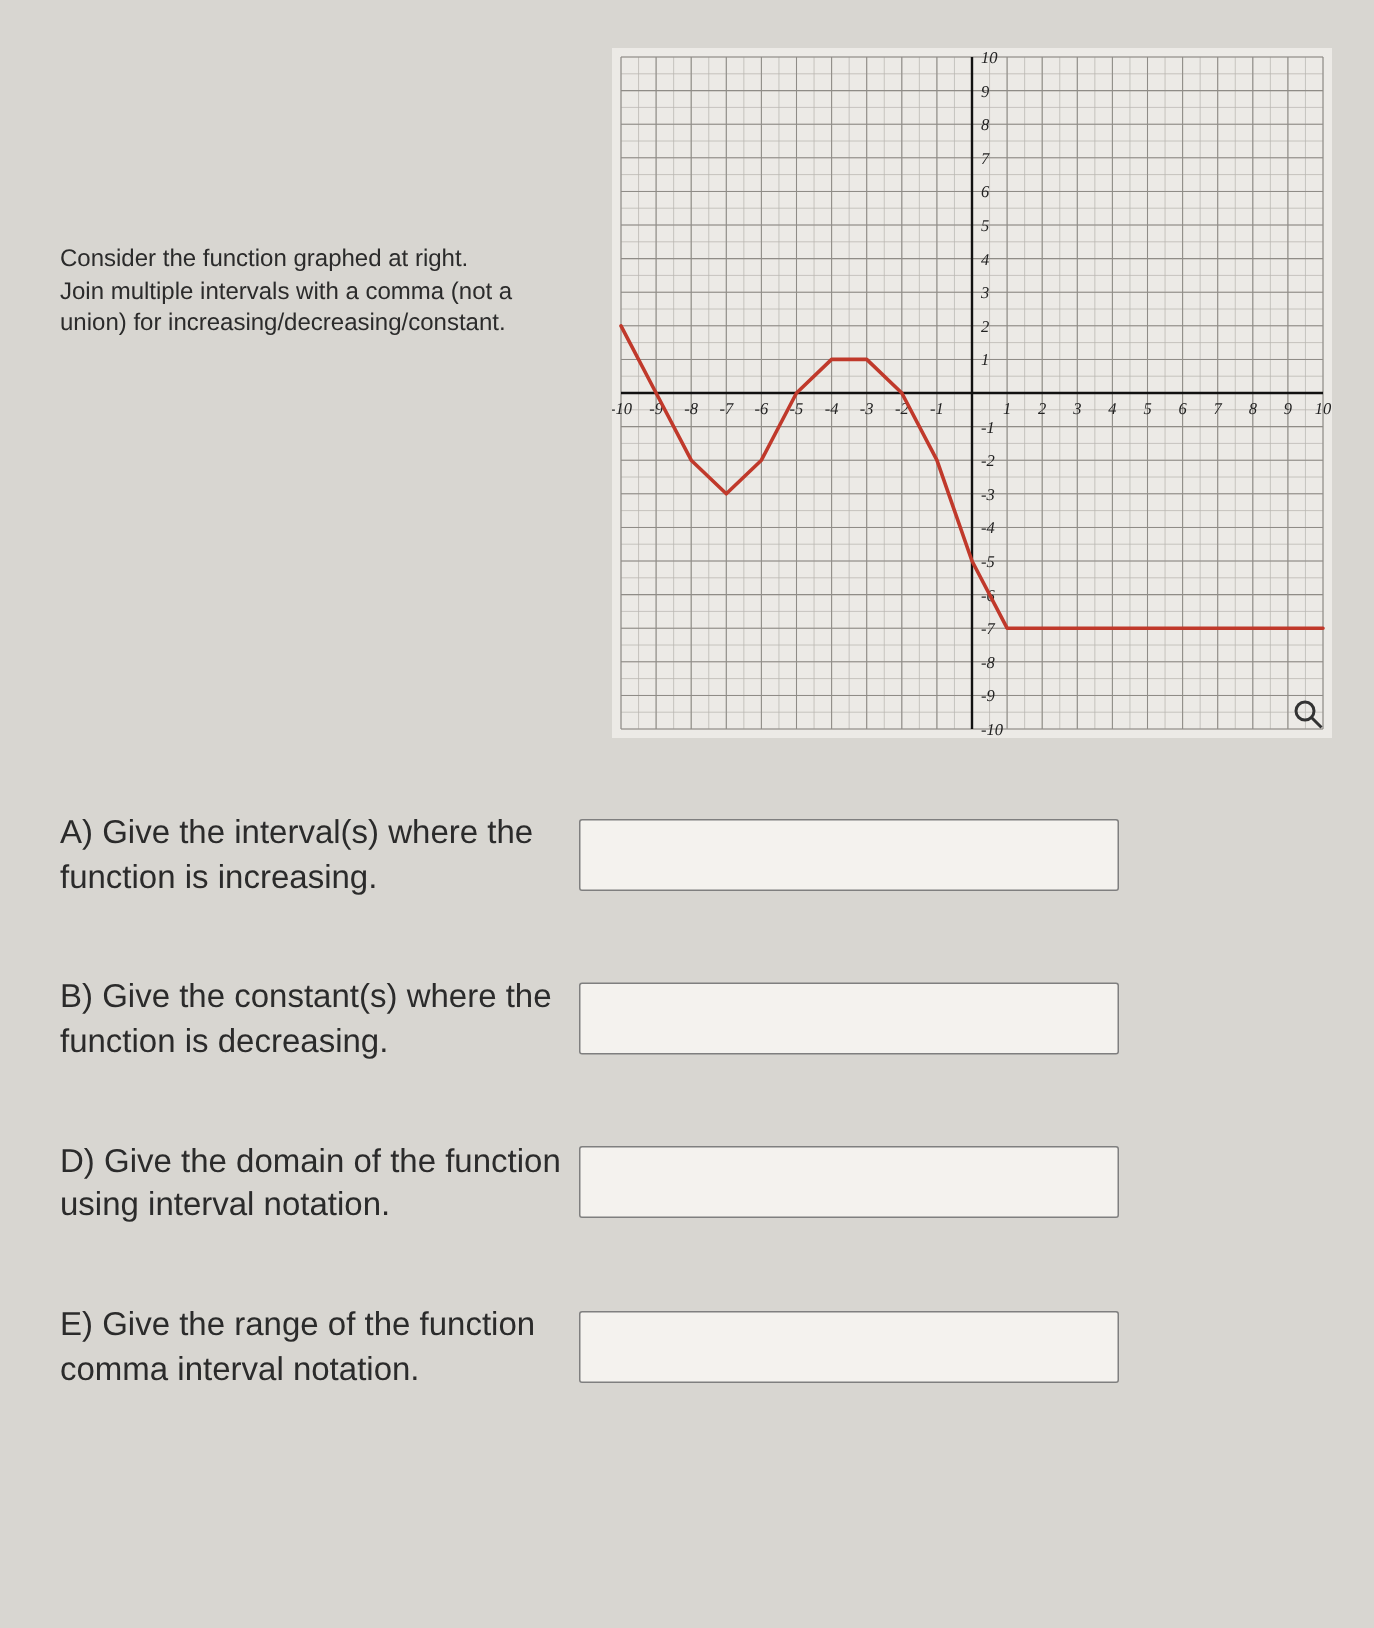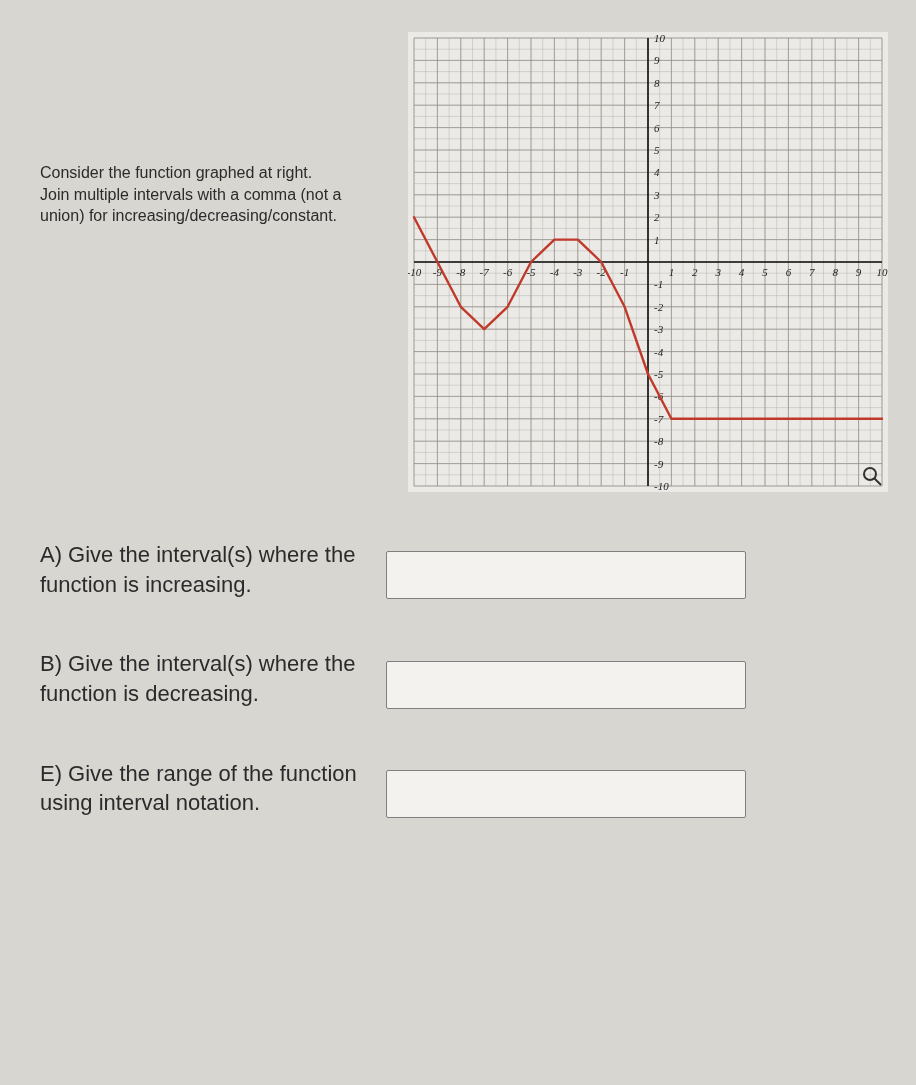--- a/index.html
+++ b/index.html
@@ -30,21 +30,21 @@
   }
   .graph {
     flex: 0 0 auto;
     width: 480px;
     height: 460px;
     background: #eceae6;
     position: relative;
   }
   .q-row {
     display: flex;
-    align-items: flex-end;
+    align-items: center;
     gap: 6px;
     margin-bottom: 50px;
   }
   .q-label {
     flex: 0 0 340px;
     font-size: 22px;
     line-height: 1.35;
   }
   .answer-box {
     width: 360px;
@@ -250,24 +250,28 @@
       </div>
     </div>
   </div>
 
   <div class="q-row">
     <div class="q-label">A)  Give the interval(s) where the function is increasing.</div>
     <input class="answer-box" type="text" value="" style="">
   </div>
 
   <div class="q-row">
-    <div class="q-label">B)  Give the interval(s) where the function is decreasing.</div>
-    <input class="answer-box" type="text" value="" style="">
-  </div>
-
-
+    <div class="q-label">B)  Give the constant(s) where the function is decreasing.</div>
+    <input class="answer-box" type="text" value="" style="">
+  </div>
+
+
+  <div class="q-row">
+    <div class="q-label">D)  Give the domain of the function using interval notation.</div>
+    <input class="answer-box" type="text" value="" style="">
+  </div>
 
   <div class="q-row" style="margin-bottom:0">
-    <div class="q-label">E)  Give the range of the function using interval notation.</div>
+    <div class="q-label">E)  Give the range of the function comma interval notation.</div>
     <input class="answer-box" type="text" value="" style="">
   </div>
 
 </div>
 
 </body></html>

